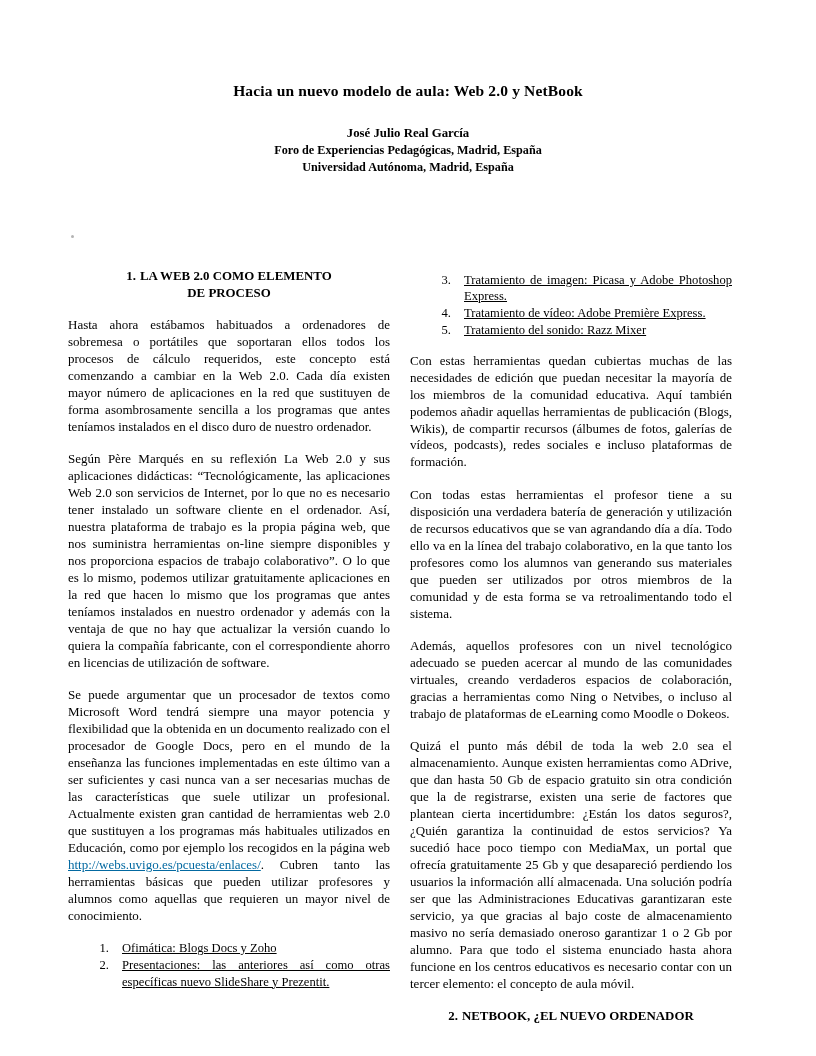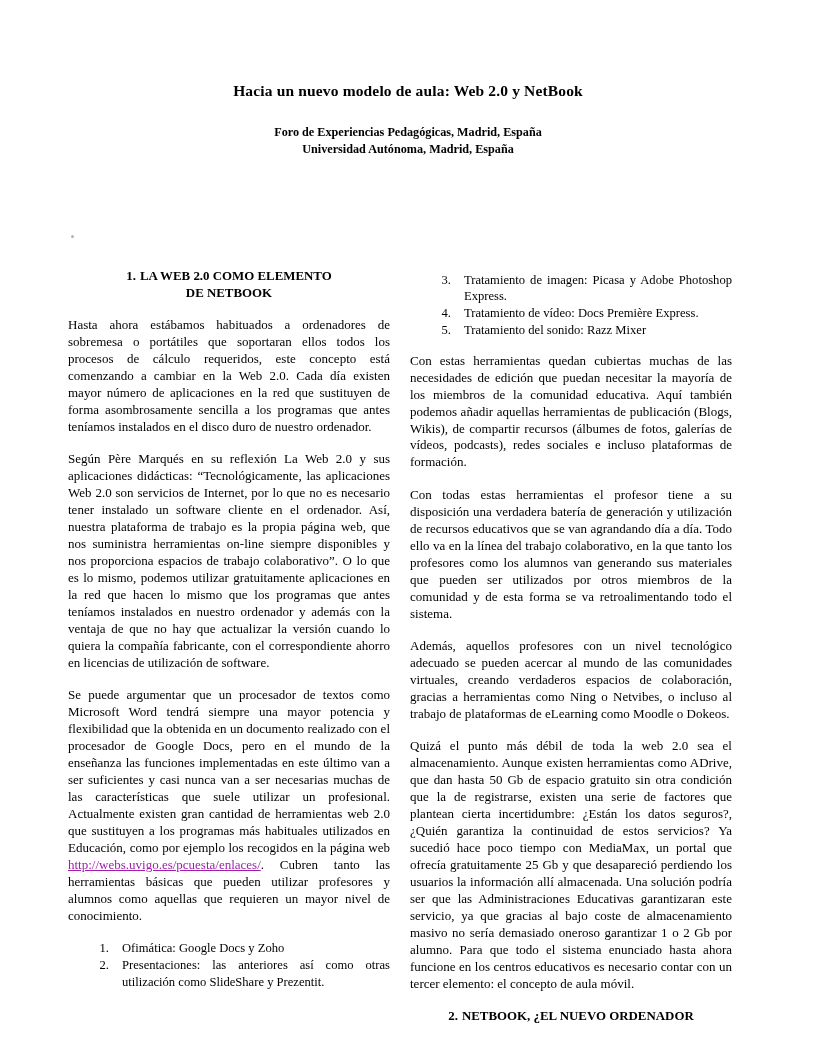--- a/index.html
+++ b/index.html
@@ -87,84 +87,86 @@
   p.body {
     font-size: 13px;
     line-height: 1.305;
     text-align: justify;
     margin: 0 0 15.5px 0;
     hyphens: none;
   }
   p.body:last-child { margin-bottom: 0; }
 
   a.ext-link {
-    color: #a21caf;
+    color: #0369a1;
     text-decoration: underline;
   }
 
   ol.num-list {
     margin: 4px 0 14px 0;
     padding-left: 44px;
     font-size: 12.6px;
     line-height: 1.305;
   }
   ol.num-list li {
     text-align: justify;
     padding-left: 10px;
     margin-bottom: 0.5px;
+    text-decoration: underline;
   }
   ol.start-3 { counter-reset: item 2; }
 
   .heading-bottom {
     margin-top: 0;
   }
 </style>
 </head>
 <body>
 
 <div class="page">
 
   <div class="header">
     <h1 class="doc-title">Hacia un nuevo modelo de aula: Web 2.0 y  NetBook</h1>
     <div class="authors">
+      <div>José Julio Real García</div>
       <div class="affil">Foro de Experiencias Pedagógicas, Madrid, España</div>
       <div class="affil">Universidad Autónoma, Madrid, España</div>
     </div>
   </div>
 
   <div class="stray-dot"></div>
 
   <div class="columns">
 
     <div class="col col-left">
 
       <div class="sec-heading">
         <span class="num">1.</span><span>LA WEB 2.0 COMO ELEMENTO</span><br>
-        <span>DE NETBOOK</span>
+        <span>DE PROCESO</span>
       </div>
 
       <p class="body">Hasta ahora estábamos habituados a ordenadores de sobremesa o portátiles que soportaran ellos todos los procesos de cálculo requeridos, este concepto está comenzando a cambiar en la Web 2.0. Cada día existen mayor número de aplicaciones en la red que sustituyen de forma asombrosamente sencilla a los programas que antes teníamos instalados en el disco duro de nuestro ordenador.</p>
 
       <p class="body">Según Père Marqués en su reflexión La Web 2.0 y sus aplicaciones didácticas: “Tecnológicamente, las aplicaciones Web 2.0 son servicios de Internet, por lo que no es necesario tener instalado un software cliente en el ordenador. Así, nuestra plataforma de trabajo es la propia página web, que nos suministra herramientas on-line siempre disponibles y nos proporciona espacios de trabajo colaborativo”. O lo que es lo mismo, podemos utilizar gratuitamente aplicaciones en la red que hacen lo mismo que los programas que antes teníamos instalados en nuestro ordenador y además con la ventaja de que no hay que actualizar la versión cuando lo quiera la compañía fabricante, con el correspondiente ahorro en licencias de utilización de software.</p>
 
       <p class="body"><span>Se puede argumentar que un procesador de textos como Microsoft Word tendrá siempre una mayor potencia y flexibilidad que la obtenida en un documento realizado con el procesador de Google Docs, pero en el mundo de la enseñanza las funciones implementadas en este último van a ser suficientes y casi nunca van a ser necesarias muchas de las características que suele utilizar un profesional. Actualmente existen gran cantidad de herramientas web 2.0 que sustituyen a los programas más habituales utilizados en Educación, como por ejemplo los recogidos en la página web </span><a class="ext-link" href="#">http://webs.uvigo.es/pcuesta/enlaces/</a><span>.  Cubren tanto las herramientas básicas que pueden utilizar profesores y alumnos como aquellas que requieren un mayor nivel de conocimiento.</span></p>
 
 
       <ol class="num-list">
-        <li>Ofimática: Google Docs y Zoho</li>
-        <li>Presentaciones: las anteriores así como otras utilización como SlideShare y Prezentit.</li>
+        <li>Ofimática: Blogs Docs y Zoho</li>
+        <li>Presentaciones: las anteriores así como otras específicas nuevo SlideShare y Prezentit.</li>
       </ol>
 
     </div>
 
     <div class="col col-right">
 
       <ol class="num-list start-3" start="3">
         <li>Tratamiento de imagen: Picasa y Adobe Photoshop Express.</li>
-        <li>Tratamiento de  vídeo: Docs Première Express.</li>
+        <li>Tratamiento de  vídeo: Adobe Première Express.</li>
         <li>Tratamiento del sonido: Razz Mixer</li>
       </ol>
 
       <p class="body">Con estas herramientas quedan cubiertas muchas de las necesidades de edición que puedan necesitar la mayoría de los miembros de la comunidad educativa. Aquí también podemos añadir aquellas herramientas de publicación (Blogs, Wikis), de compartir recursos (álbumes de fotos, galerías de vídeos, podcasts), redes sociales e incluso plataformas de formación.</p>
       <p class="body">Con todas estas herramientas el profesor tiene a su disposición una verdadera batería de generación y utilización de recursos educativos que se van agrandando día a día. Todo ello va en la línea del trabajo colaborativo, en la que tanto los profesores como los alumnos van generando sus materiales que pueden ser utilizados por otros miembros de la comunidad y de esta forma se va retroalimentando todo el sistema.</p>
       <p class="body">Además, aquellos profesores con un nivel tecnológico adecuado se pueden acercar al mundo de las comunidades virtuales, creando verdaderos espacios de colaboración, gracias a herramientas como Ning o Netvibes, o incluso al trabajo de plataformas de eLearning como Moodle o Dokeos.</p>
       <p class="body">Quizá el punto más débil de toda la web 2.0 sea el almacenamiento. Aunque existen herramientas como ADrive, que dan hasta 50 Gb de espacio gratuito sin otra condición que la de registrarse, existen una serie de factores que plantean cierta incertidumbre: ¿Están los datos seguros?, ¿Quién garantiza la continuidad de estos servicios? Ya sucedió hace poco tiempo con MediaMax, un portal que ofrecía gratuitamente 25 Gb y que desapareció perdiendo los usuarios la información allí almacenada. Una solución podría ser que las Administraciones Educativas garantizaran este servicio, ya que gracias al bajo coste de almacenamiento masivo no sería demasiado oneroso garantizar 1 o 2 Gb por alumno. Para que todo el sistema enunciado hasta ahora funcione en los centros educativos es necesario contar con un tercer elemento: el concepto de aula móvil.</p>
 
       <div class="sec-heading heading-bottom">
         <span class="num">2.</span><span>NETBOOK, ¿EL NUEVO ORDENADOR</span>

